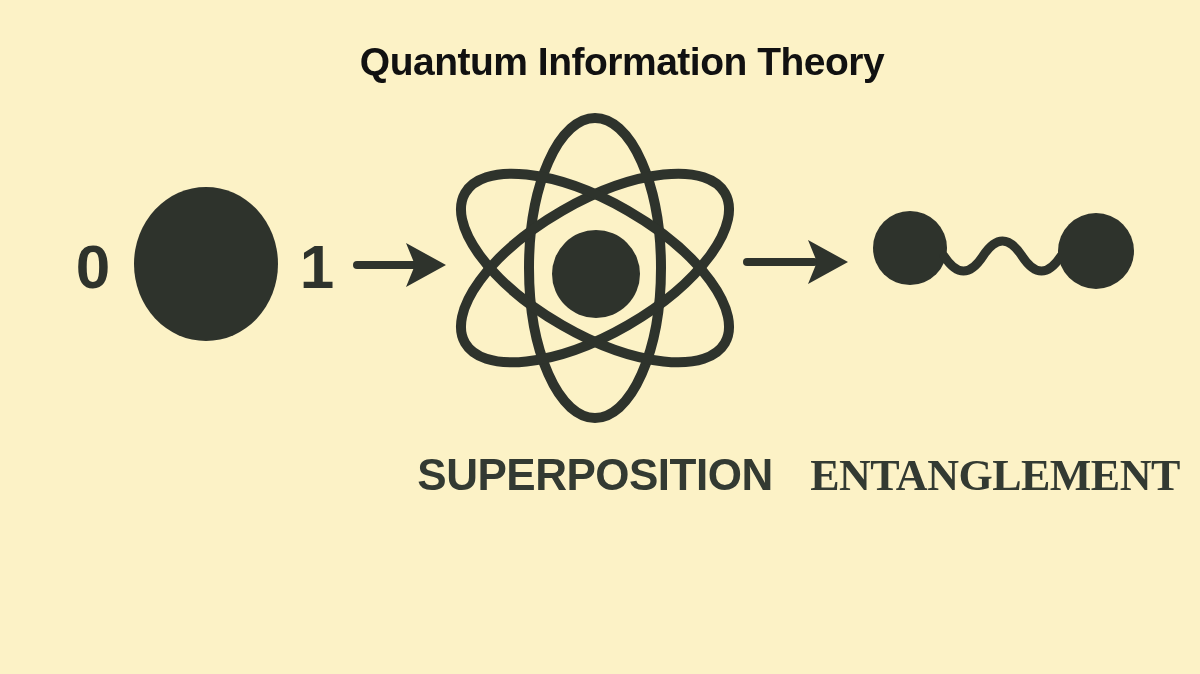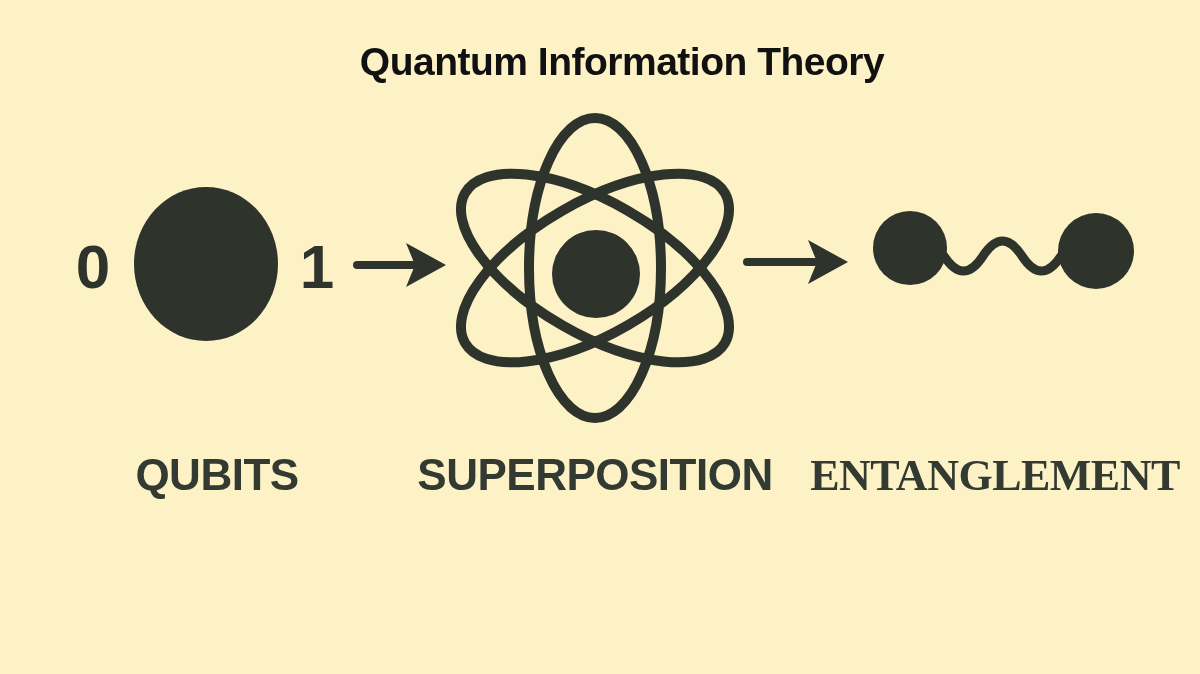--- a/index.html
+++ b/index.html
@@ -91,17 +91,16 @@
       <path d="M848,262 L808,240 L817,262 L808,284 Z" fill="var(--ink)"></path>
     </g>
 
     <g>
       <circle cx="910" cy="248" r="37" fill="var(--ink)"></circle>
       <path d="M944,256 q19.5,30 39,0 t39,0 t39,0" fill="none" stroke="var(--ink)" stroke-width="9" stroke-linecap="round"></path>
       <circle cx="1096" cy="251" r="38" fill="var(--ink)"></circle>
     </g>
   </svg>
 
-  <div class="caption caption-qubits">QUBITS</div>
   <div class="caption caption-superposition">SUPERPOSITION</div>
   <div class="caption caption-entanglement">ENTANGLEMENT</div>
 
 </div>
 
 </body></html>

